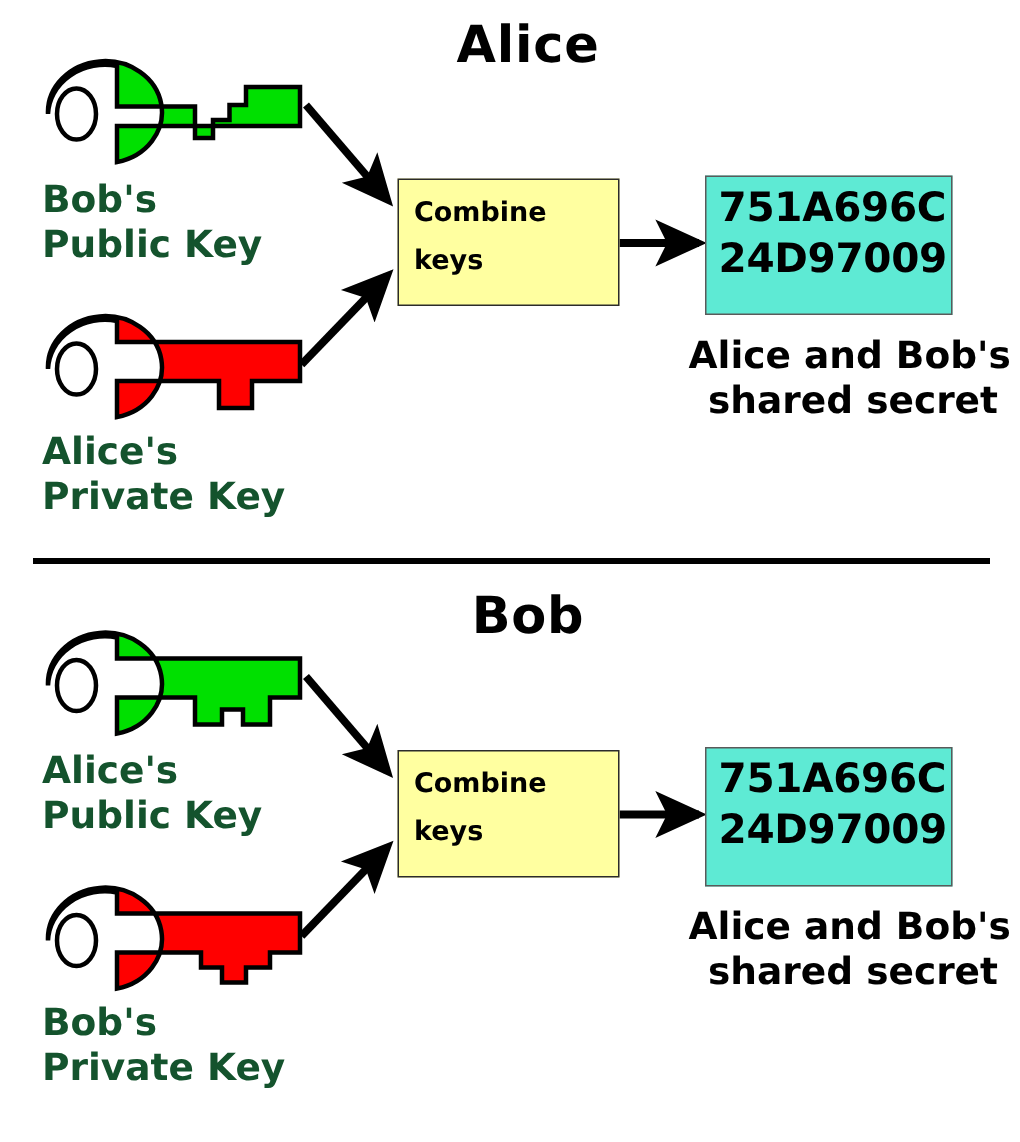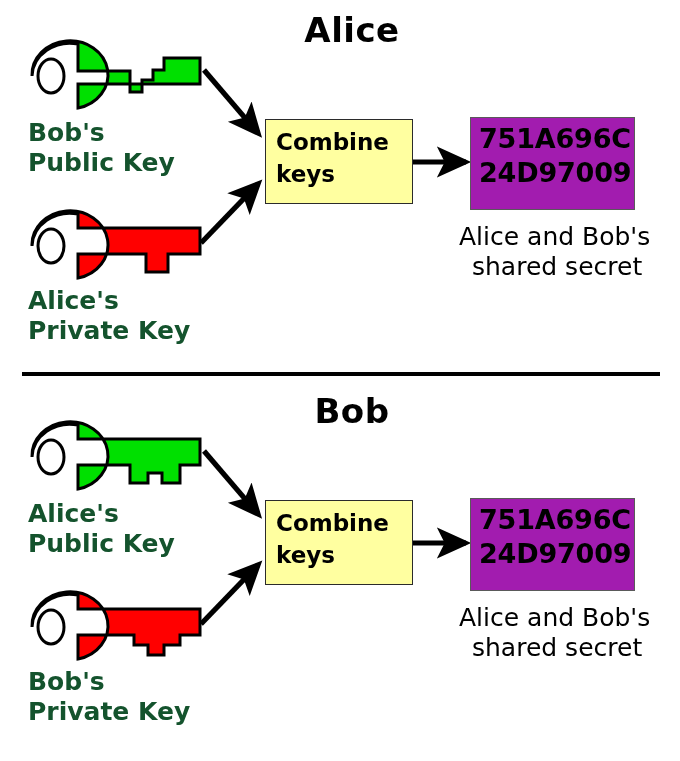--- a/index.html
+++ b/index.html
@@ -65,50 +65,50 @@
   .proc-box {
     position: absolute;
     box-sizing: border-box;
     background: #ffffa0;
     border: 1.6px solid #2b2b2b;
   }
   .proc-box .proc-text {
     position: absolute;
     left: 10px;
     top: 6px;
-    font-size: 23px;
+    font-size: 18px;
     font-weight: bold;
     color: #000000;
     line-height: 32px;
     white-space: nowrap;
   }
 
   .secret-box {
     position: absolute;
     box-sizing: border-box;
-    background: #a21caf;
+    background: #5eead4;
     border: 1.6px solid #5a5a5a;
     overflow: hidden;
   }
   .secret-box .secret-text {
     position: absolute;
     left: 8px;
     top: 4px;
     font-size: 27px;
     font-weight: bold;
     color: #000000;
     line-height: 34px;
     white-space: nowrap;
     letter-spacing: -0.2px;
   }
 
   .secret-caption {
     position: absolute;
     font-size: 25px;
-    font-weight: normal;
+    font-weight: bold;
     color: #000000;
     line-height: 30px;
     white-space: nowrap;
   }
 
   .arrow-layer {
     position: absolute;
     left: 0; top: 0;
     width: 680px; height: 373px;
     pointer-events: none;

